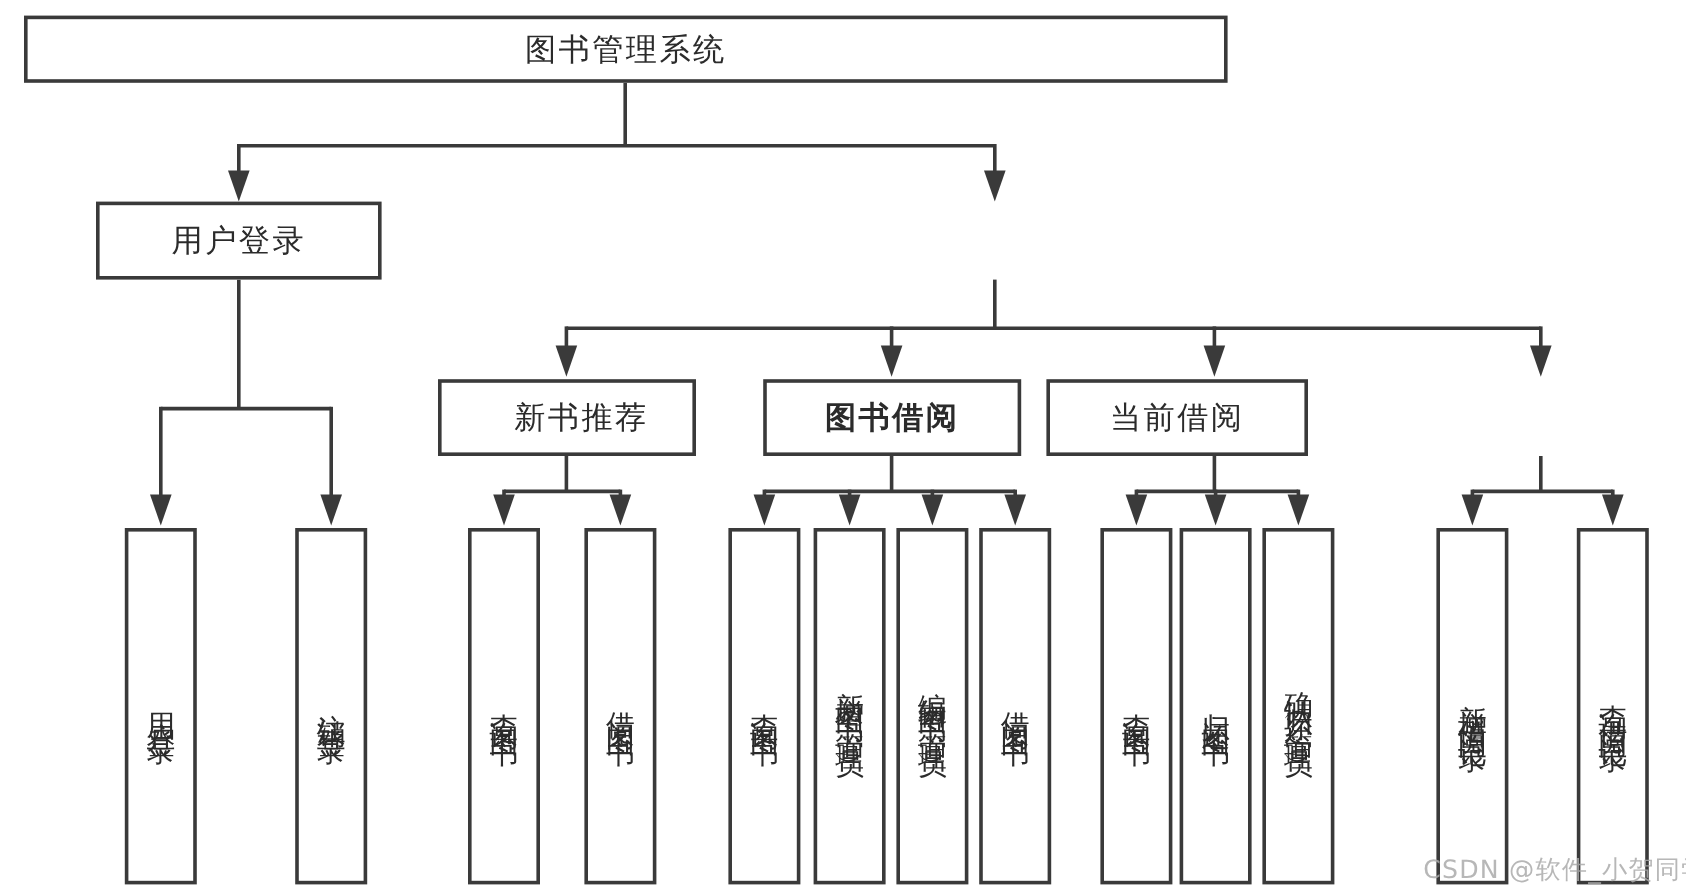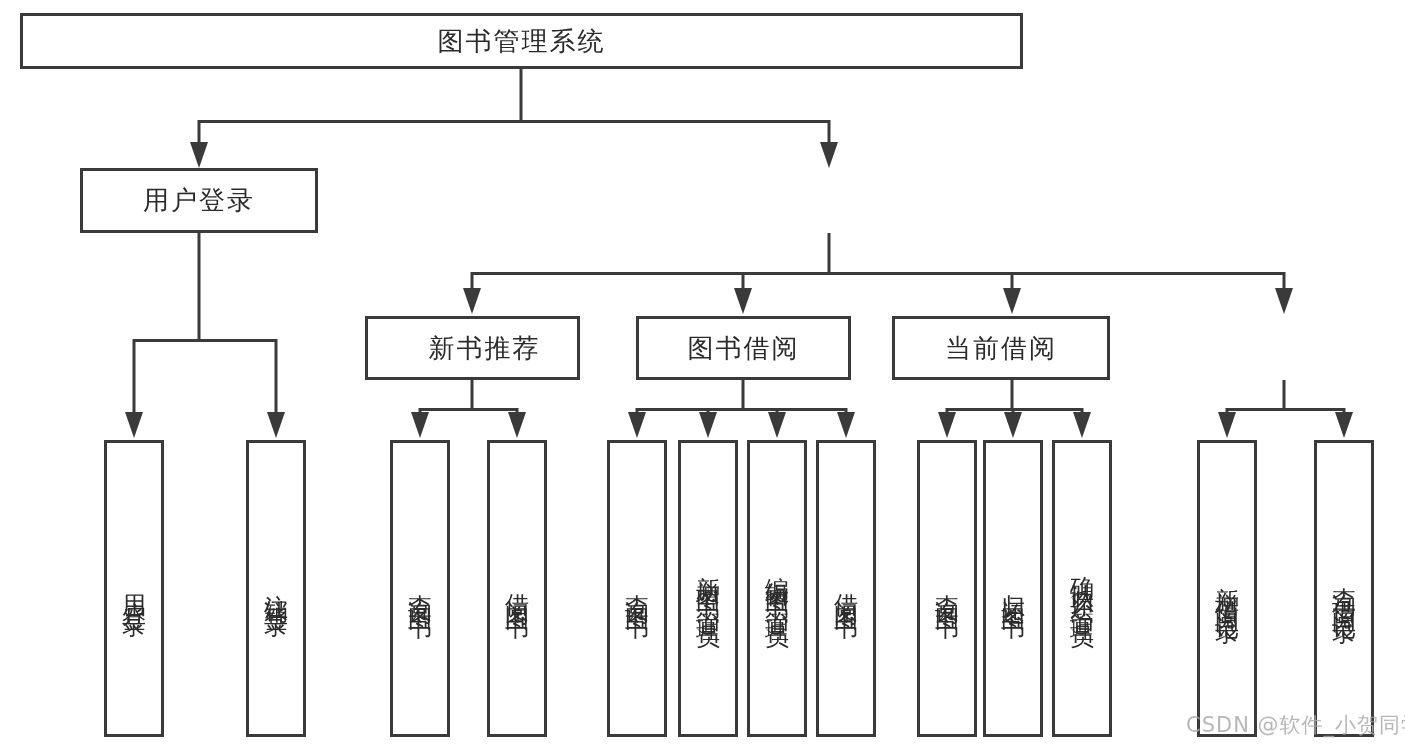--- a/index.html
+++ b/index.html
@@ -160,24 +160,24 @@
     <span>图书管理系统</span>
   </div>
 
   <div class="node h-node l2-node" style="left:80px; width:238px;">
     <span>用户登录</span>
   </div>
 
   <div class="node h-node l3-node" style="left:365px; width:215px;padding-left:24px;">
     <span>新书推荐</span>
   </div>
-  <div class="node h-node l3-node" style="left:636px; width:215px;">
+  <div class="node h-node l3-node" style="left:636px; width:215px;font-weight:bold;">
     <span>图书借阅</span>
   </div>
-  <div class="node h-node l3-node" style="left:892px; width:218px;font-family:Liberation Serif, serif;">
+  <div class="node h-node l3-node" style="left:872px; width:218px;font-family:Liberation Serif, serif;">
     <span>当前借阅</span>
   </div>
 
   <div class="node leaf-node" style="left:104px;">
     <span>用户登录</span>
   </div>
   <div class="node leaf-node" style="left:246px;">
     <span>注销登录</span>
   </div>
 

